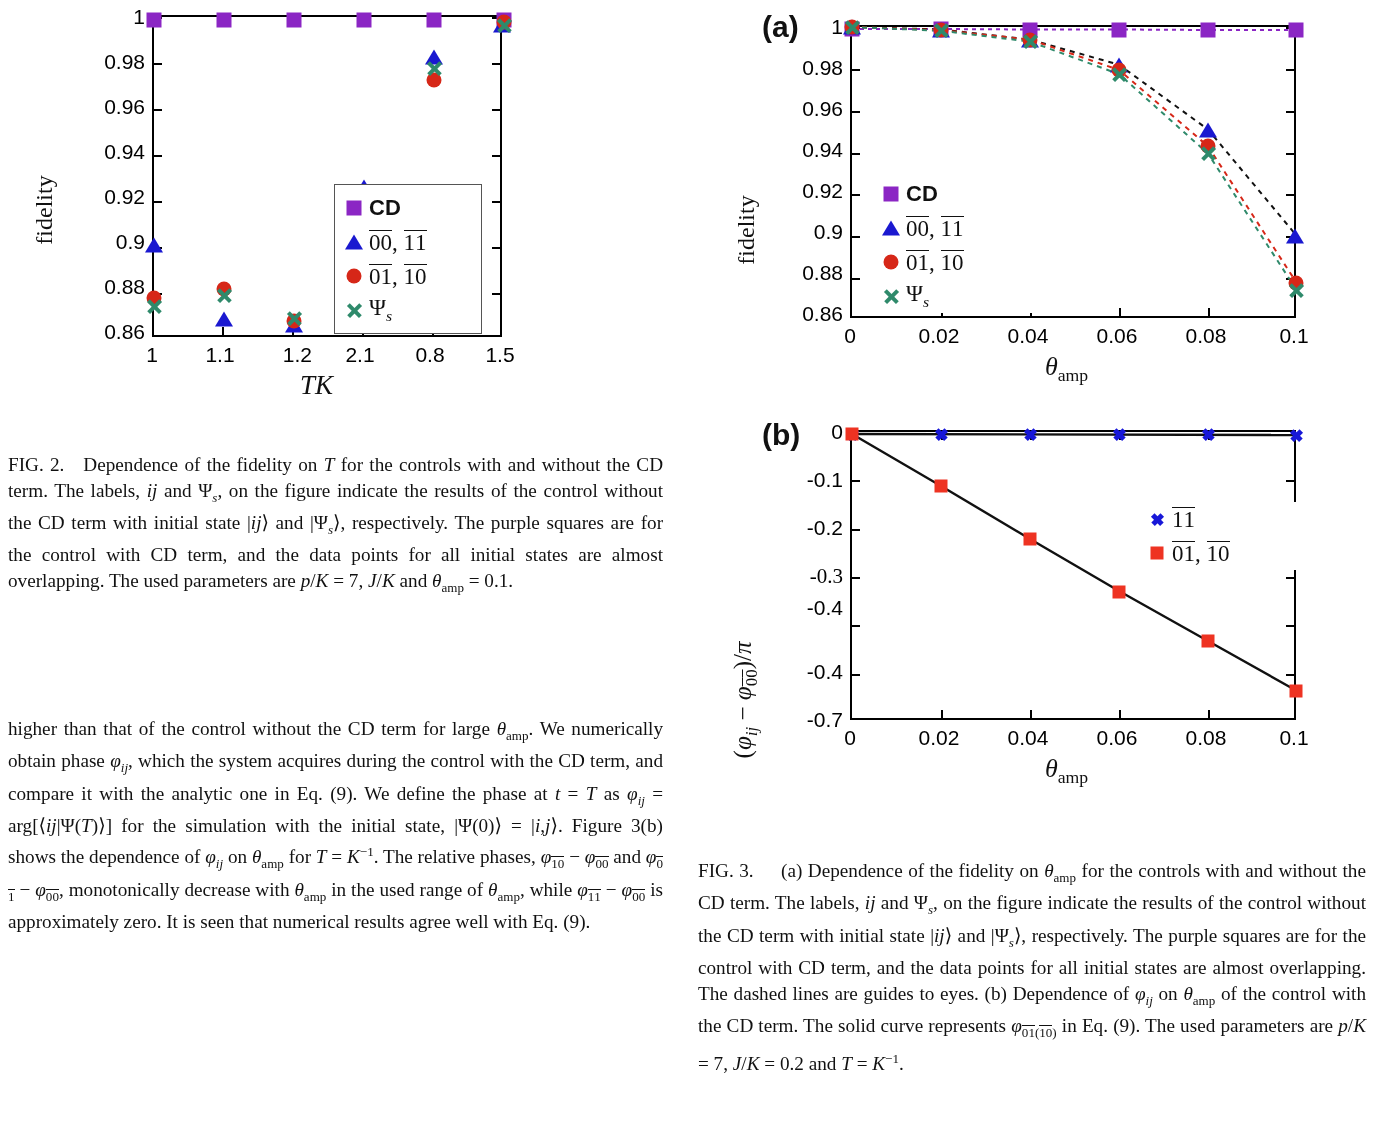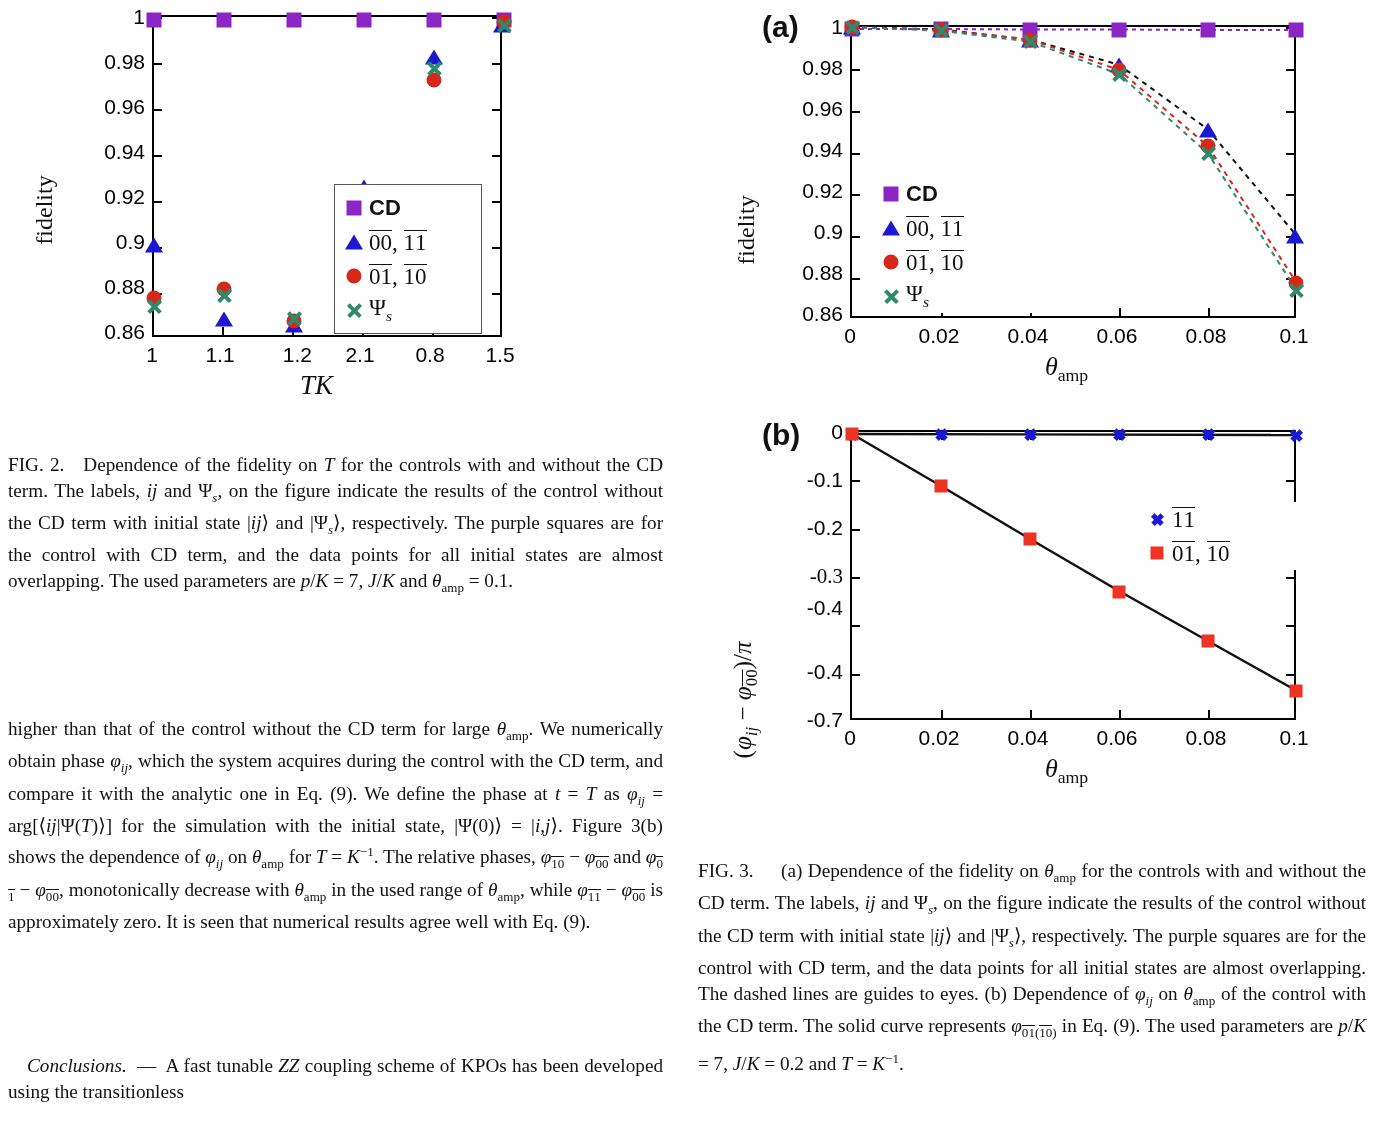--- a/index.html
+++ b/index.html
@@ -190,24 +190,20 @@
     compare it with the analytic one in Eq. (9). We define the
     phase at <span class="mi">t</span> = <span class="mi">T</span> as <span class="mi">φ</span><sub class="mi">ij</sub> = arg[⟨<span class="mi">ij</span>|Ψ(<span class="mi">T</span>)⟩] for the simulation
     with the initial state, |Ψ(0)⟩ = |<span class="mi">i</span>,<span class="mi">j</span>⟩. Figure 3(b) shows
     the dependence of <span class="mi">φ</span><sub class="mi">ij</sub> on <span class="mi">θ</span><sub>amp</sub> for <span class="mi">T</span> = <span class="mi">K</span><sup>−1</sup>. The relative
     phases, <span class="mi">φ</span><sub><span class="ovl">1</span><span class="ovl">0</span></sub> − <span class="mi">φ</span><sub><span class="ovl">0</span><span class="ovl">0</span></sub> and <span class="mi">φ</span><sub><span class="ovl">0</span><span class="ovl">1</span></sub> − <span class="mi">φ</span><sub><span class="ovl">0</span><span class="ovl">0</span></sub>, monotonically decrease
     with <span class="mi">θ</span><sub>amp</sub> in the used range of <span class="mi">θ</span><sub>amp</sub>, while <span class="mi">φ</span><sub><span class="ovl">1</span><span class="ovl">1</span></sub> − <span class="mi">φ</span><sub><span class="ovl">0</span><span class="ovl">0</span></sub>
     is approximately zero. It is seen that numerical results
     agree well with Eq. (9).
   </div>
 
-  <div class="body-par indent" style="position:absolute;left:8px;top:1053px;width:655px;">
-    <i>Conclusions.</i> &nbsp;—&nbsp; A fast tunable <span class="mi">ZZ</span> coupling scheme
-    of KPOs has been developed using the transitionless
-  </div>
 
   <div class="fig" style="left:690px;top:0px;width:686px;height:400px;">
 
     <div class="panel-tag" style="left:72px;top:10px;"><span>(a)</span></div>
 
     <div class="ylabel-rot" style="left:70px;top:230px;transform:rotate(-90deg) translate(-50%,-100%);font-size:24px;">
       <span>fidelity</span>
     </div>
 
     <div class="ytick" style="left:68px;top:15px;width:85px;"><span>1</span></div>

